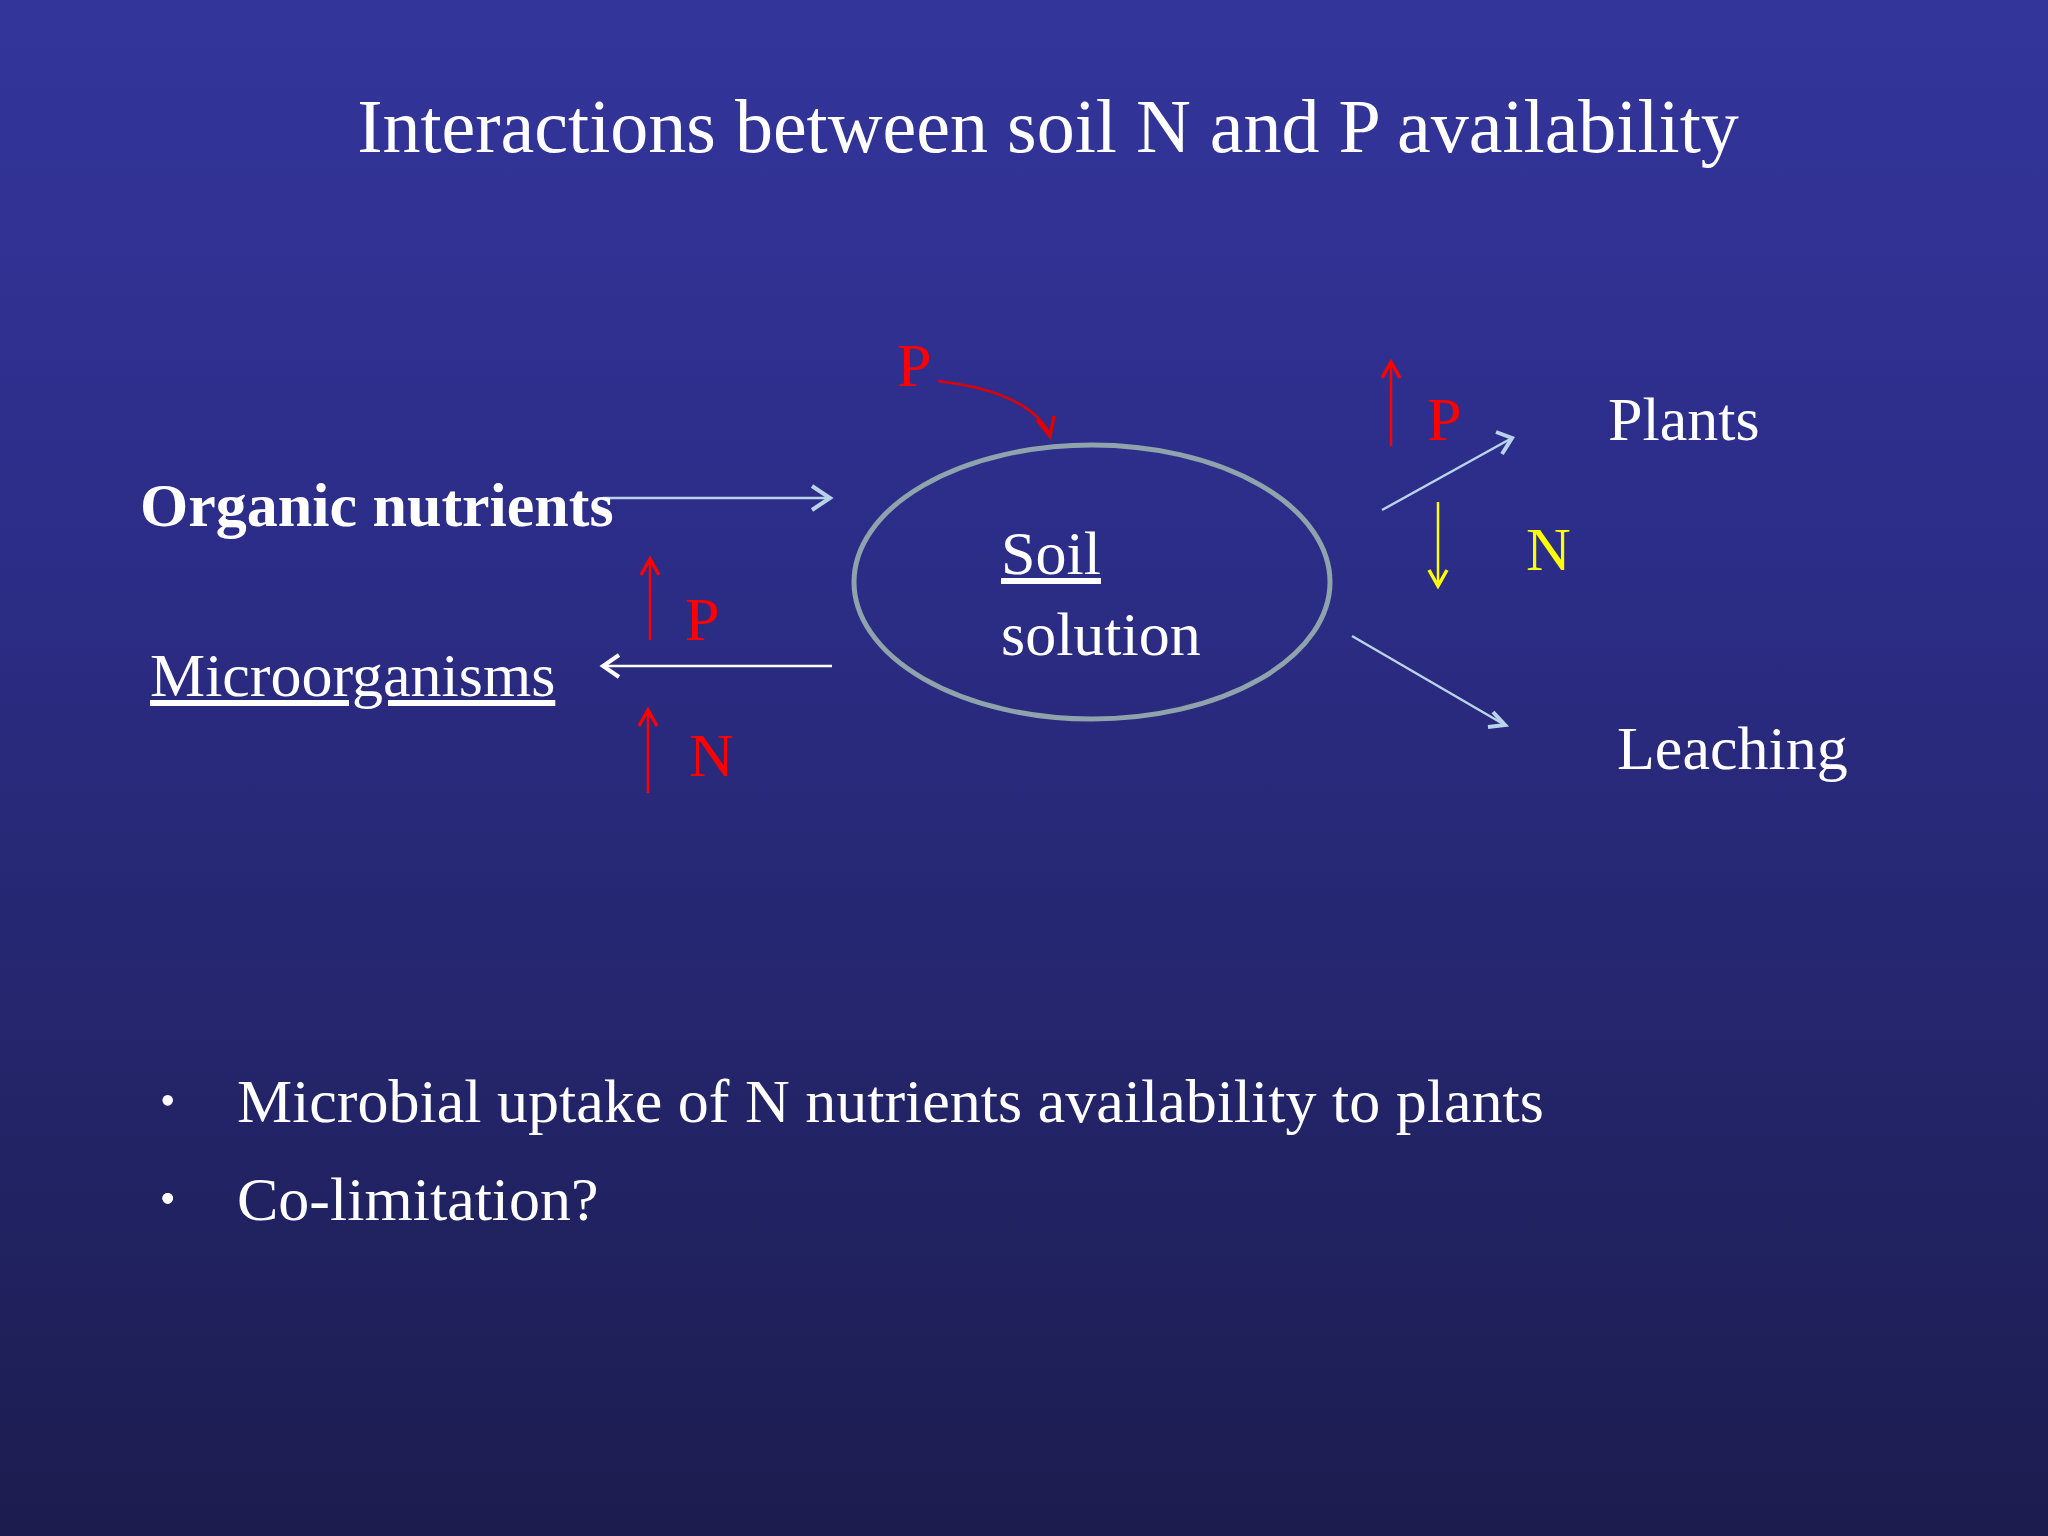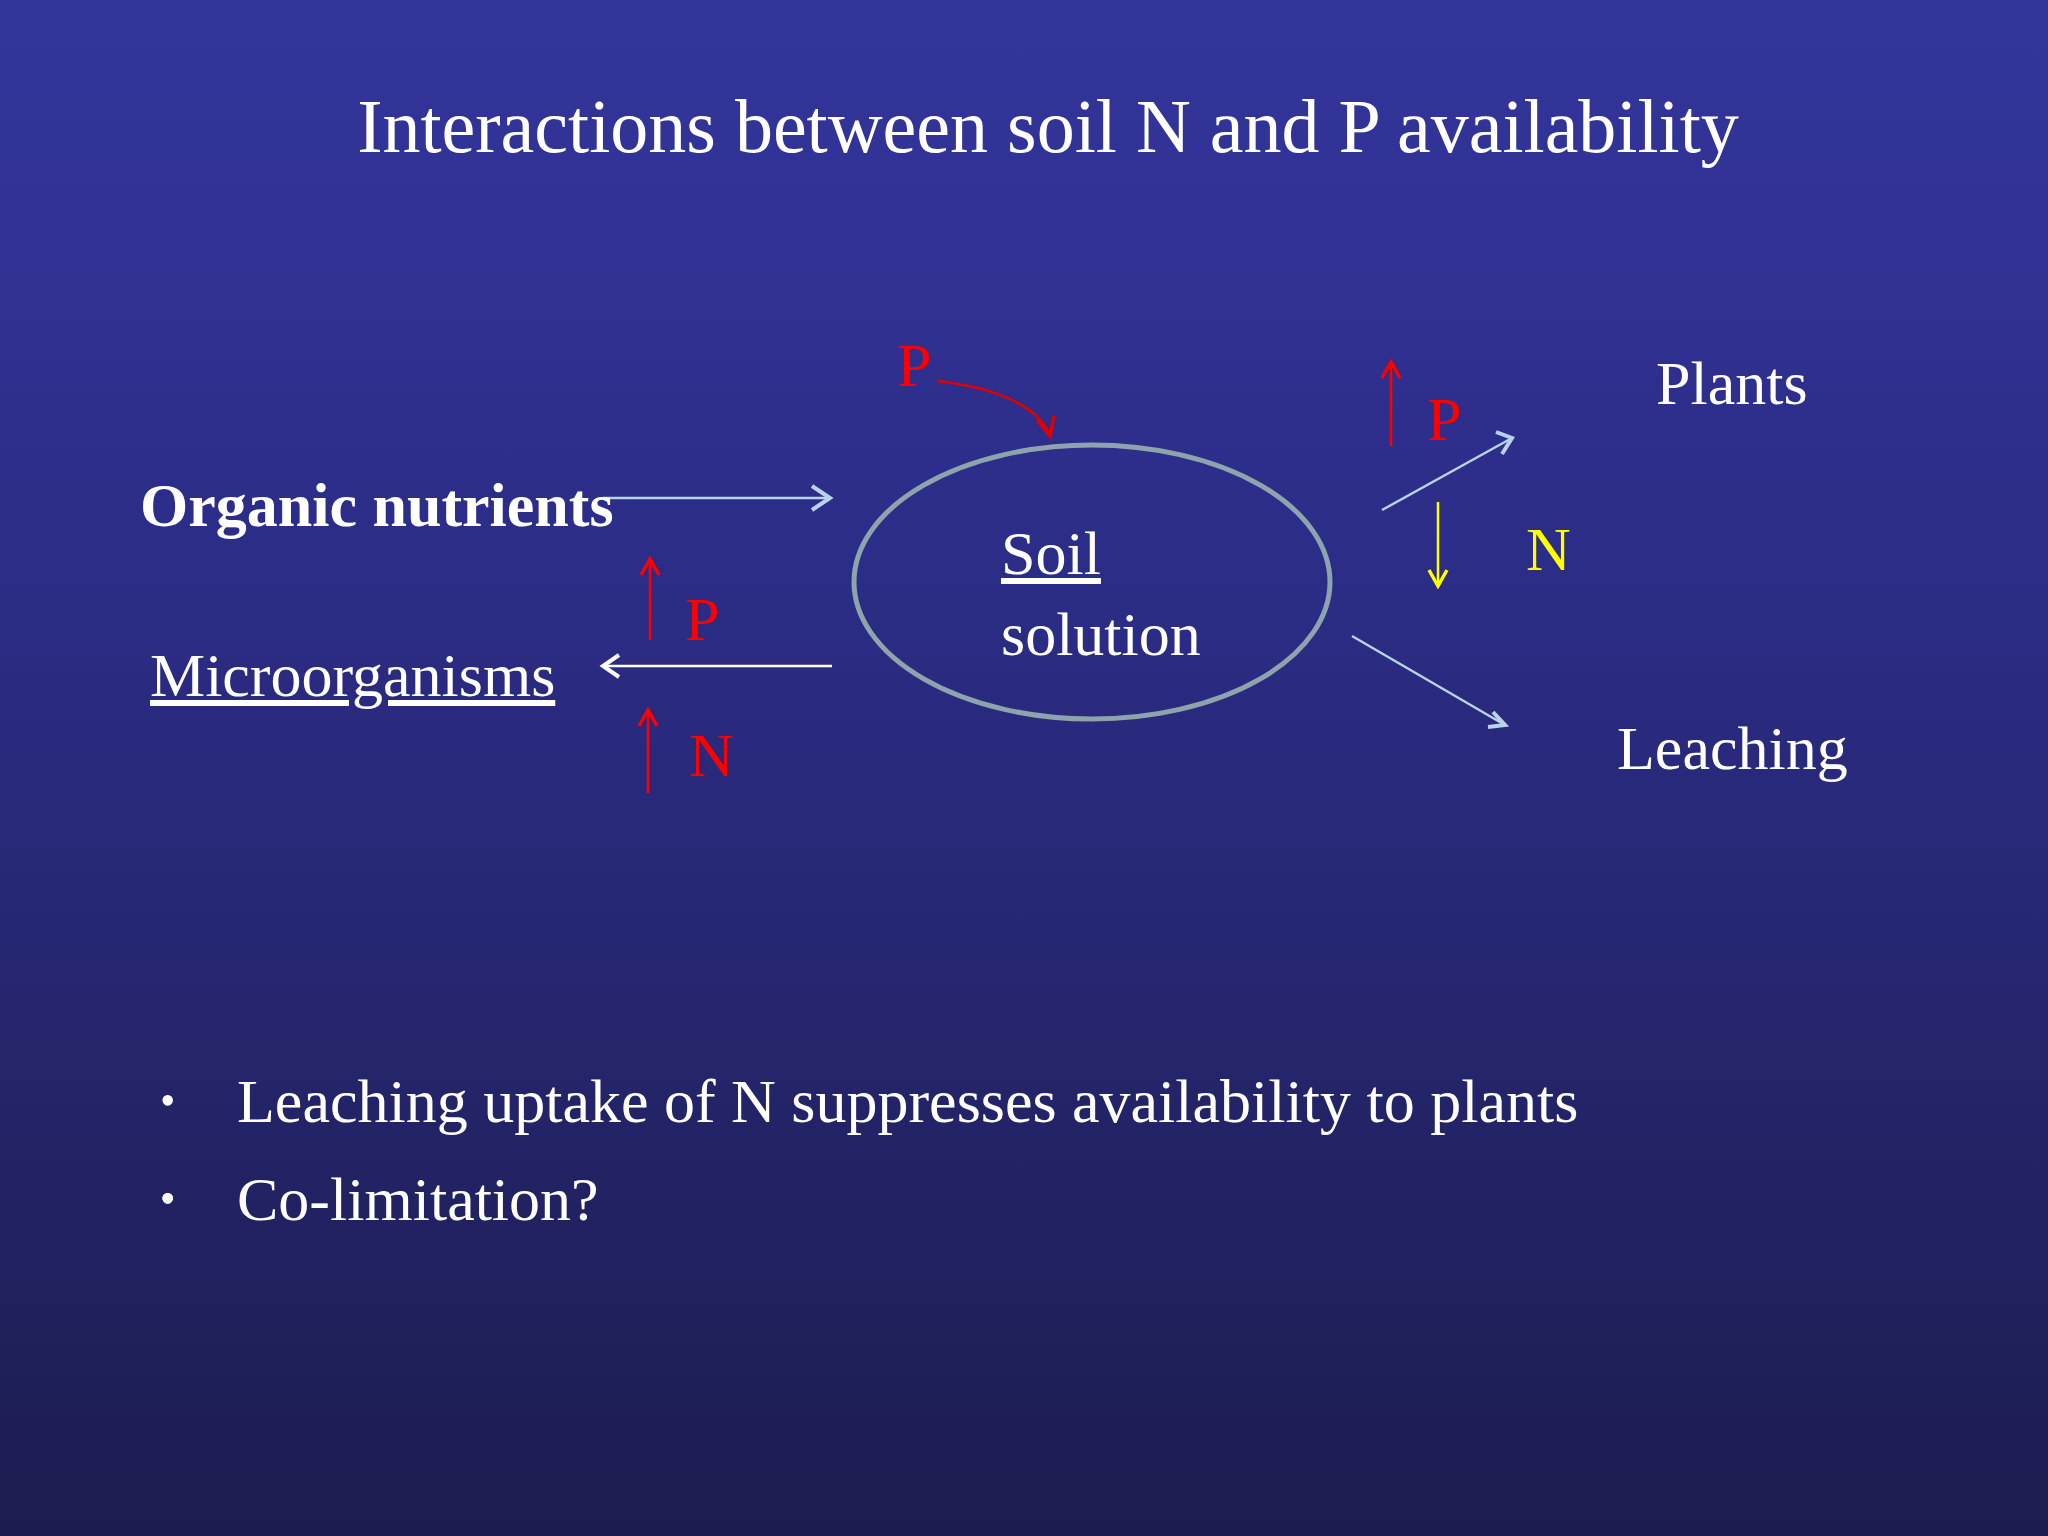--- a/index.html
+++ b/index.html
@@ -71,33 +71,33 @@
   <g stroke="#ffff00" stroke-width="2.5" fill="none">
     <line x1="1438" y1="502" x2="1438" y2="586"></line>
     <polyline points="1429,570 1438,586 1447,570" stroke-width="3.5"></polyline>
   </g>
 </svg>
 
 <div class="abs lbl" style="left:140px; top:474px;font-weight:bold;">Organic nutrients</div>
 <div class="abs lbl" style="left:150px; top:644px;text-decoration:underline;">Microorganisms</div>
 <div class="abs lbl" style="left:1001px; top:522px;text-decoration:underline;">Soil</div>
 <div class="abs lbl" style="left:1001px; top:603px;text-align:center;">solution</div>
-<div class="abs lbl" style="left:1608px; top:352px;margin-left:48px;">Plants</div>
+<div class="abs lbl" style="left:1608px; top:388px;">Plants</div>
 <div class="abs lbl" style="left:1617px; top:717px;">Leaching</div>
 
 <div class="abs lbl red" style="left:897px; top:334px;">P</div>
 <div class="abs lbl red" style="left:685px; top:588px;">P</div>
 <div class="abs lbl red" style="left:689px; top:724px;">N</div>
 <div class="abs lbl red" style="left:1427px; top:388px;">P</div>
 <div class="abs lbl yellow" style="left:1526px; top:518px;">N</div>
 
 <div class="bullets">
   <div class="bullet">
     <span class="dot">•</span>
-    <span>Leaching uptake of N suppresses availability to plants</span>
+    <span>Microbial uptake of N nutrients availability to plants</span>
   </div>
   <div class="bullet" style="white-space:normal; width:1800px;">
     <span class="dot">•</span>
   </div>
   <div class="bullet">
     <span class="dot">•</span>
     <span>Co-limitation?</span>
   </div>
 </div>
 

